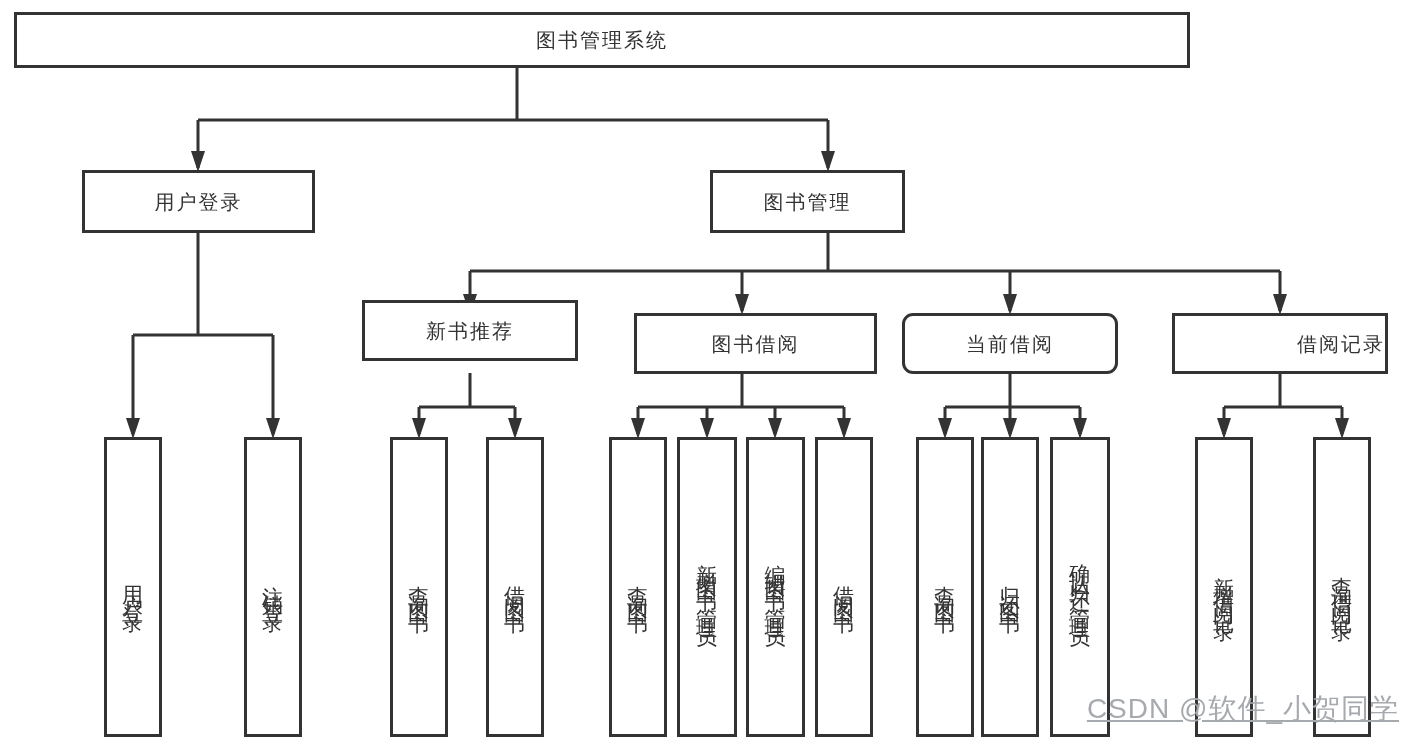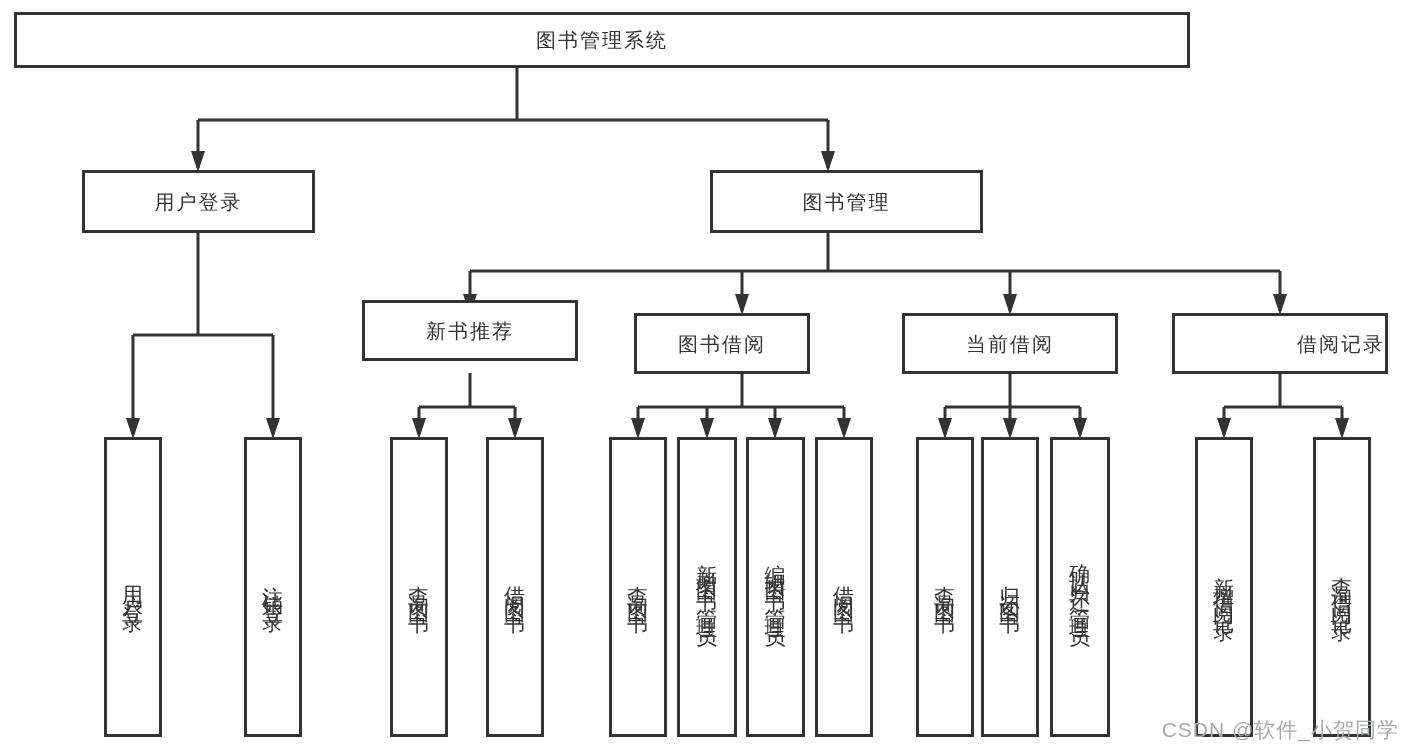--- a/index.html
+++ b/index.html
@@ -38,26 +38,27 @@
   .box.v span{
     writing-mode:vertical-rl;
     text-orientation:mixed;
     font-size:21px;
     letter-spacing:9px;
     line-height:1;
   }
   .watermark{
     position:absolute;
     right:6px;
-    bottom:3px;
-    font-size:21px;
+    bottom:19px;
+    font-size:28px;
     color:var(--wm);
     letter-spacing:1px;
     z-index:5;
     white-space:nowrap;
+    text-decoration:underline;
   }
 </style>
 </head>
 <body>
 
 <div class="canvas">
 
   <svg width="1405" height="747" viewBox="0 0 1405 747">
     <g stroke="#333333" stroke-width="3" fill="none">
 
@@ -98,31 +99,31 @@
     </g>
   </svg>
 
   <div class="box h root" style="left:14px;top:12px;width:1176px;height:56px;">
     <span>图书管理系统</span>
   </div>
 
   <div class="box h" style="left:82px;top:170px;width:233px;height:63px;">
     <span>用户登录</span>
   </div>
-  <div class="box h" style="left:710px;top:170px;width:273px;height:63px;justify-content:center;">
+  <div class="box h" style="left:710px;top:170px;width:195px;height:63px;justify-content:center;">
     <span>图书管理</span>
   </div>
 
   <div class="box h" style="left:362px;top:300px;width:216px;height:61px;">
     <span>新书推荐</span>
   </div>
-  <div class="box h" style="left:634px;top:313px;width:176px;height:61px;">
+  <div class="box h" style="left:634px;top:313px;width:243px;height:61px;">
     <span>图书借阅</span>
   </div>
-  <div class="box h" style="left:902px;top:313px;width:216px;height:61px;">
+  <div class="box h" style="left:902px;top:313px;width:216px;height:61px;border-radius:11px;">
     <span>当前借阅</span>
   </div>
   <div class="box h" style="left:1172px;top:313px;width:216px;height:61px;justify-content:flex-end;">
     <span>借阅记录</span>
   </div>
 
   <div class="box v" style="left:104px;top:437px;width:58px;height:300px;">
     <span>用户登录</span>
   </div>
   <div class="box v" style="left:244px;top:437px;width:58px;height:300px;">

